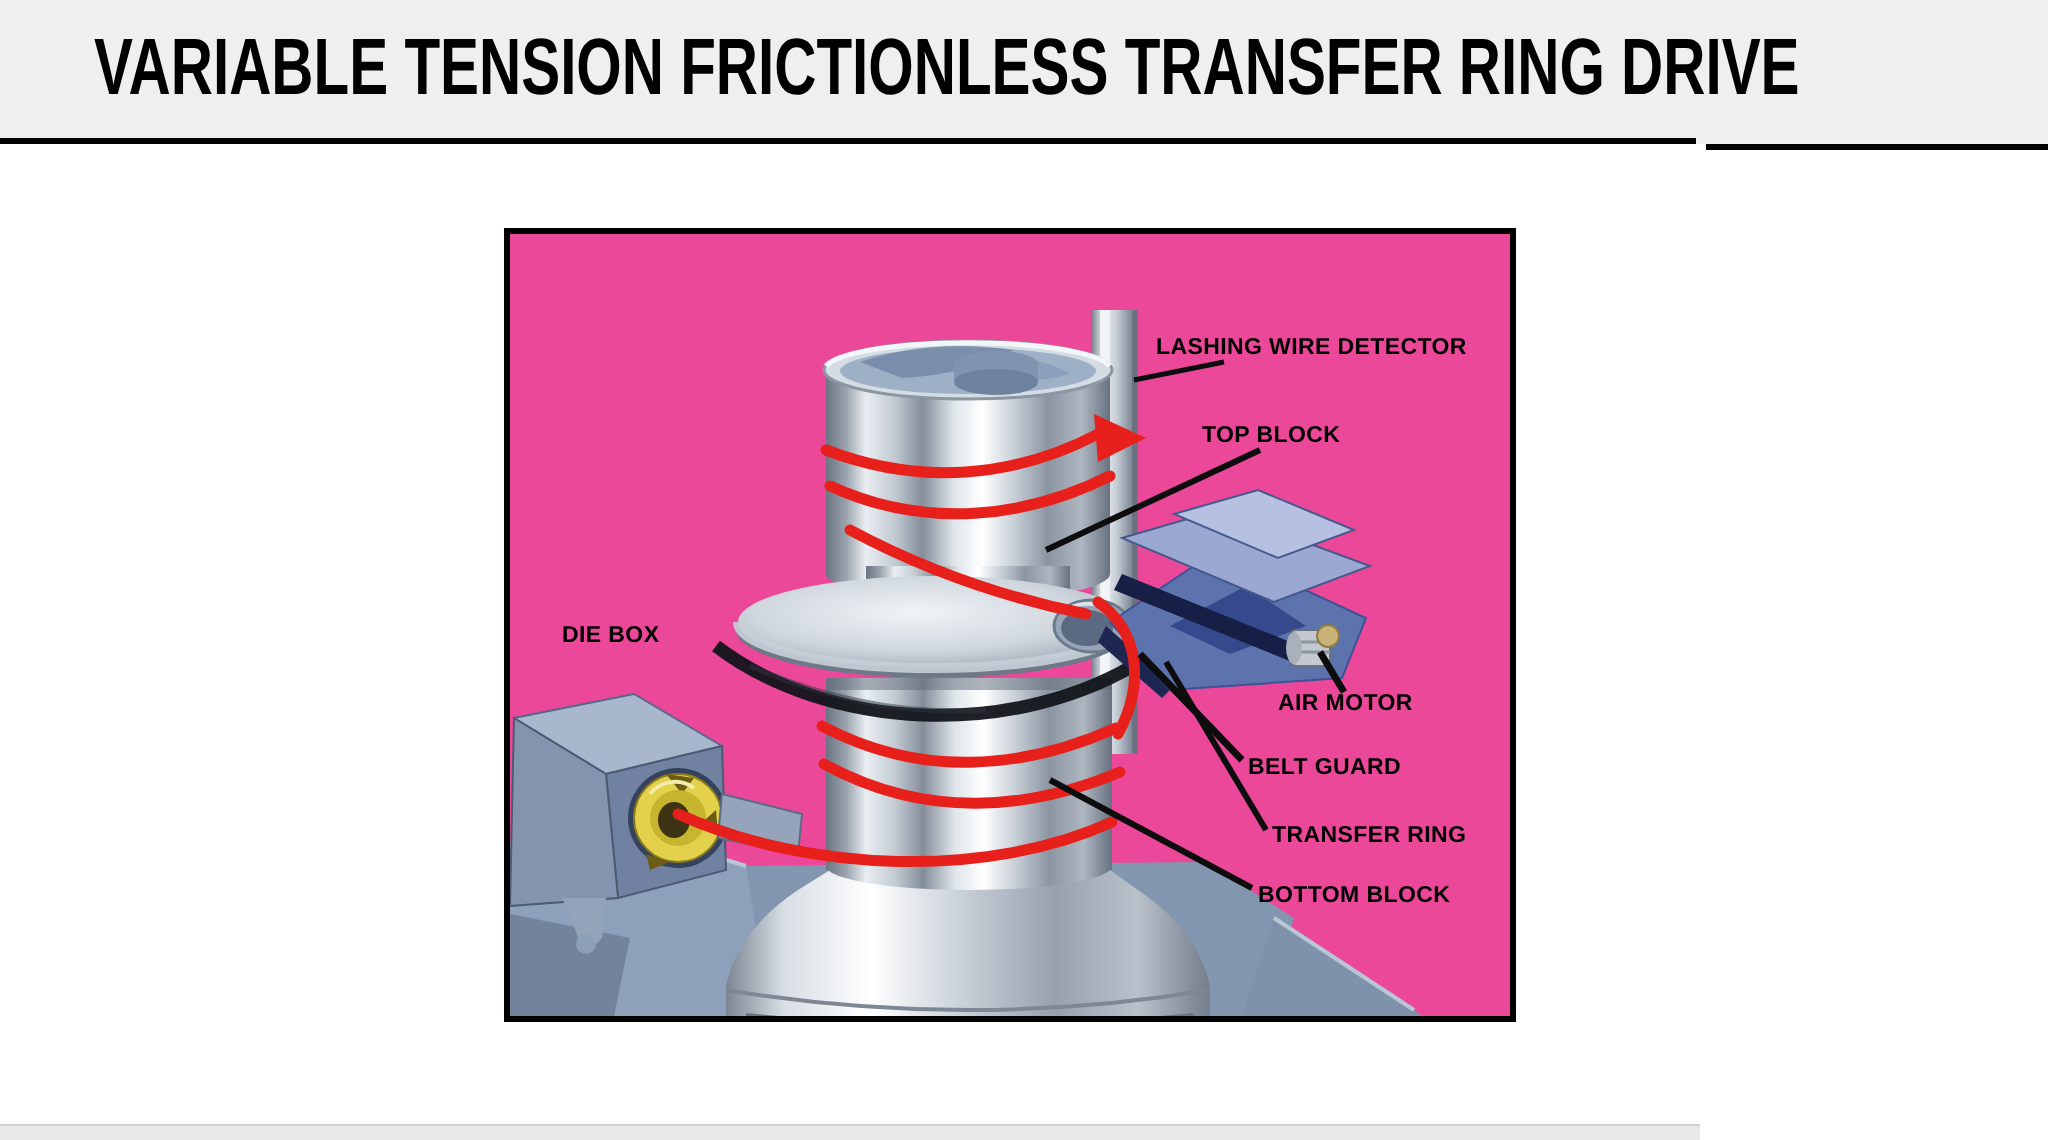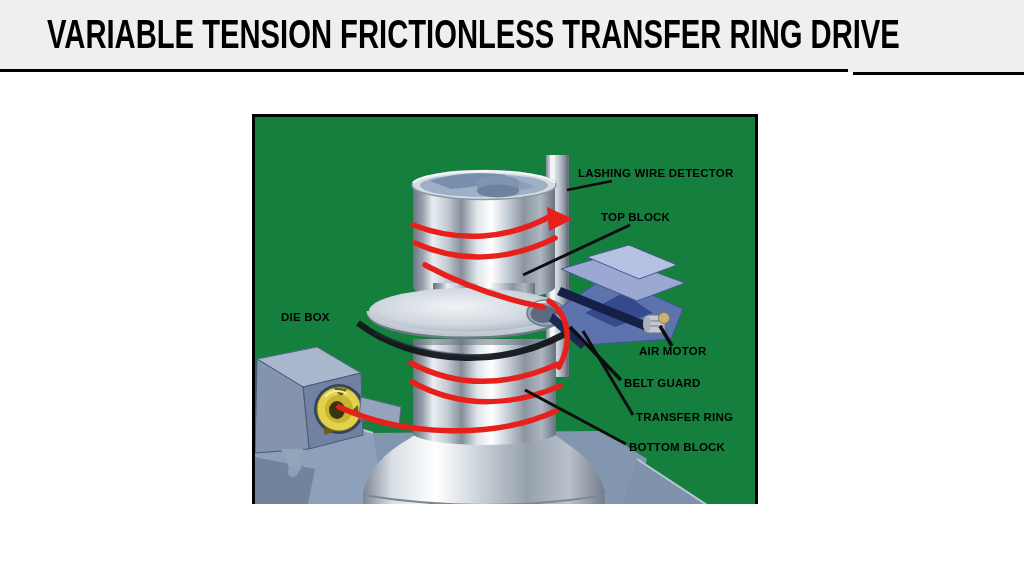--- a/index.html
+++ b/index.html
@@ -1,28 +1,28 @@
 <!DOCTYPE html>
 <html><head>
 <meta charset="utf-8">
 <style>
   html,body{margin:0;padding:0;background:#ffffff;}
-  #page{position:relative;width:1024px;height:504px;background:#ffffff;overflow:hidden;
+  #page{position:relative;width:1024px;height:570px;background:#ffffff;overflow:hidden;
         font-family:"Liberation Sans", sans-serif;}
   
   .header-band{position:absolute;left:0;top:0;width:1024px;height:69px;background:#f0efef;}
   .header-band-right{position:absolute;left:840px;top:0;width:184px;height:72px;background:#f0efef;}
   .page-title{position:absolute;left:47px;top:0;height:69px;display:flex;align-items:center;
       font-size:40px;font-weight:bold;color:#000;white-space:nowrap;letter-spacing:0;
       transform:scaleX(.73);transform-origin:left center;}
   .rule-left{position:absolute;left:0;top:69px;width:848px;height:3px;background:#000;}
   .rule-right{position:absolute;left:853px;top:72px;width:171px;height:3px;background:#000;}
   
   .figure-frame{position:absolute;left:252px;top:114px;width:500px;height:391px;
-      border:3px solid #000;background:#15803d;}
+      border:3px solid #000;background:#ec4899;}
   .figure-frame svg{position:absolute;left:0;top:0;}
   svg text{font-family:"Liberation Sans", sans-serif;font-weight:bold;font-size:11.5px;fill:#000;letter-spacing:.2px;}
   
   .footer-bar{position:absolute;left:0;top:562px;width:850px;height:8px;background:#e8e8e8;border-top:1px solid #d2d2d2;}
 </style>
 </head>
 <body>
 
 <div id="page">
 

